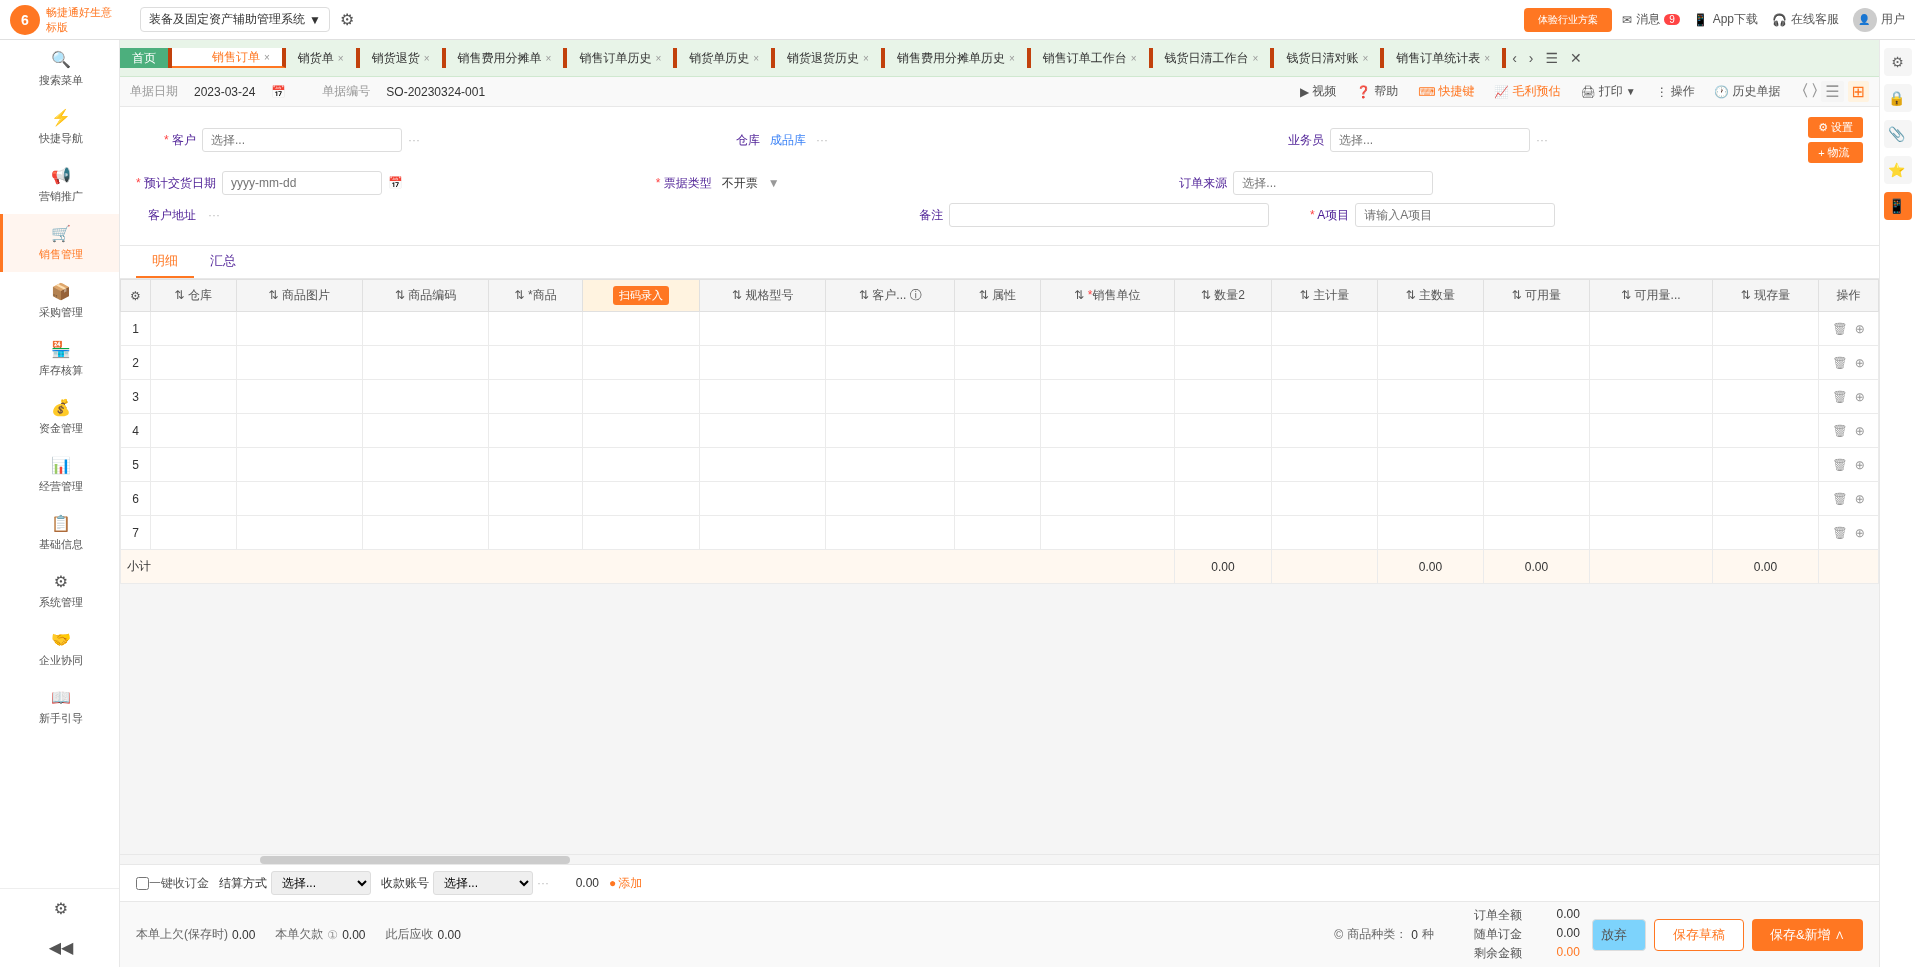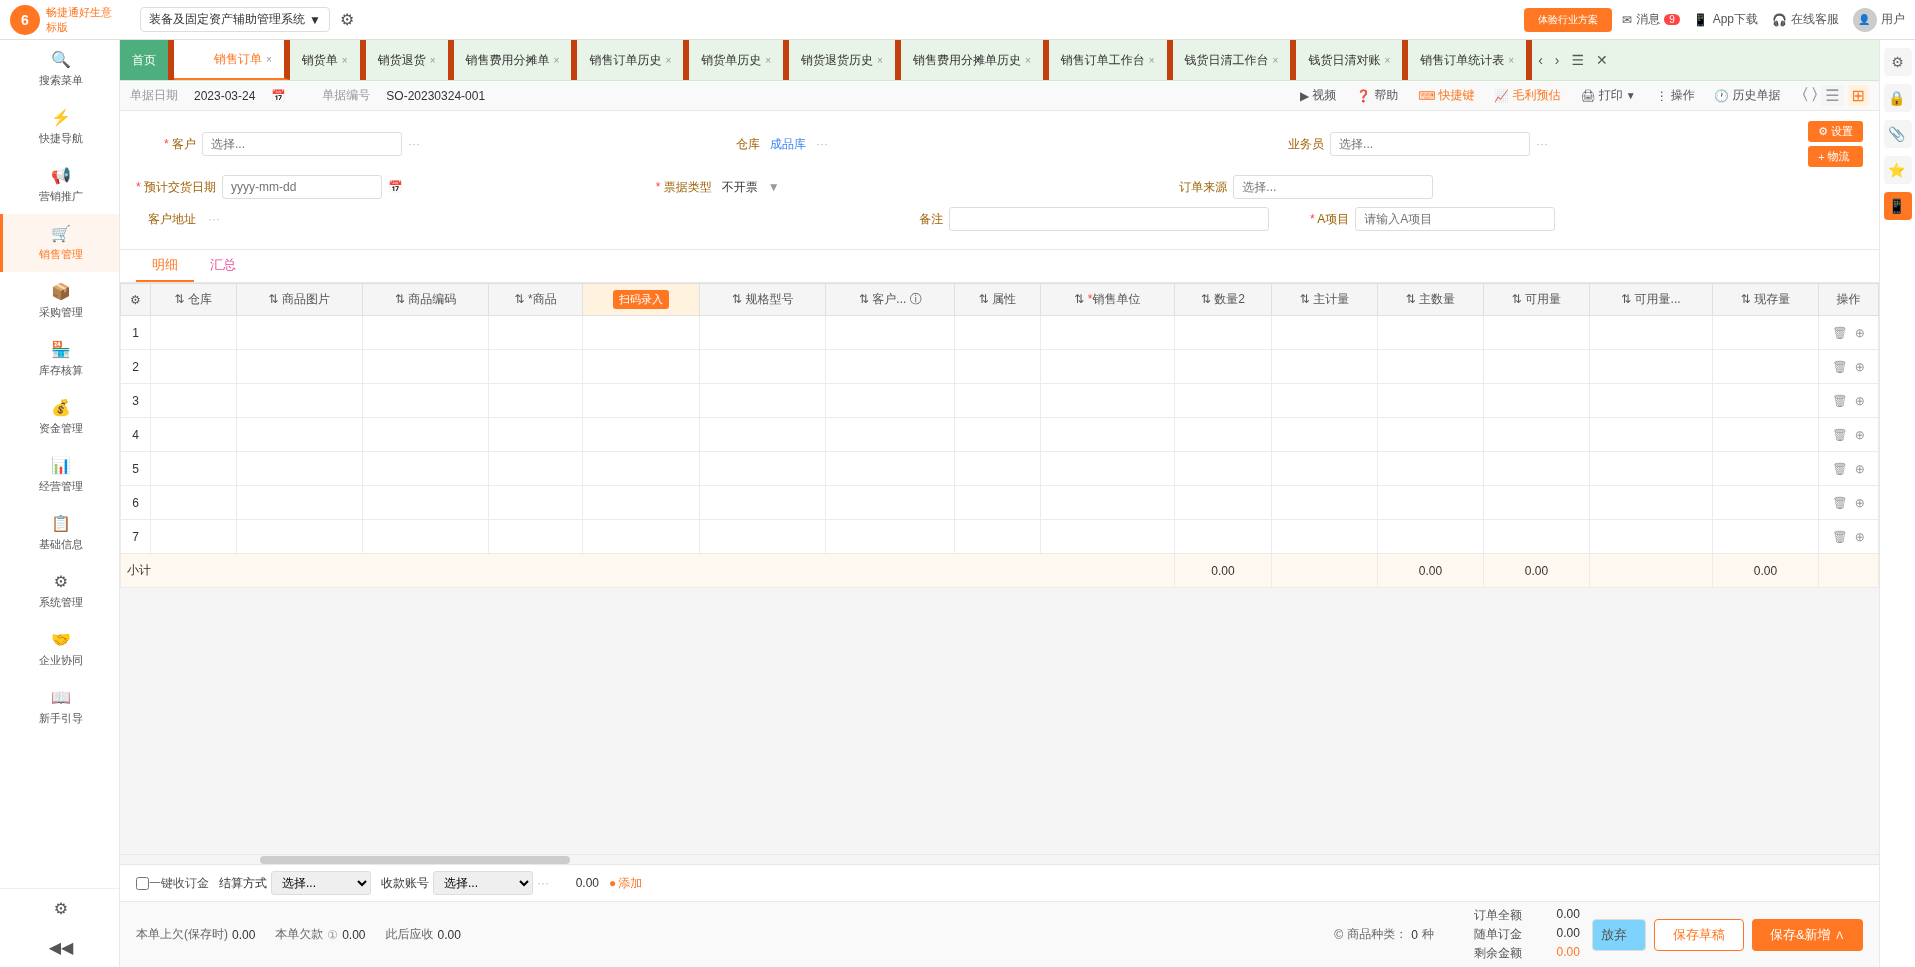--- a/index.html
+++ b/index.html
@@ -67,22 +67,22 @@
 
     
     .tab-bar {
       display: flex; align-items: center; background: #e8f4e8;
       border-bottom: 1px solid #d0e8d0; overflow-x: auto; min-height: 36px;
       flex-shrink: 0;
     }
     .tab-bar::-webkit-scrollbar { height: 3px; }
     .tab-item {
       display: flex; align-items: center; gap: 4px;
-      padding: 0 12px; height: 40px; cursor: pointer; white-space: nowrap;
-      font-size: 12px; color: #333; border-right: 6px solid #c2410c;
+      padding: 0 12px; height: 20px; cursor: pointer; white-space: nowrap;
+      font-size: 12px; color: #333; border-right: 4px solid #c2410c;
       flex-shrink: 0;
     }
     .tab-item.active { background: #fff; color: #ff7722; border-bottom: 2px solid #ff7722; padding-left: 40px; }
     .tab-item.home { background: #4caf7d; color: #fff; }
     .tab-close { font-size: 10px; color: #999; cursor: pointer; }
     .tab-nav-btn {
       padding: 0 6px; height: 36px; cursor: pointer; border: none;
       background: #e8f4e8; font-size: 14px; color: #555; flex-shrink: 0;
     }
 
@@ -104,37 +104,37 @@
 
     
     .form-area {
       padding: 10px 16px; background: #fff; border-bottom: 1px solid #e8e8e8;
       flex-shrink: 0;
     }
     .form-row { display: flex; align-items: center; gap: 0; margin-bottom: 8px; }
     .form-field {
       display: flex; align-items: center; gap: 6px; flex: 1;
     }
-    .form-label { color: #a16207; white-space: nowrap; min-width: 60px; text-align: right; }
+    .form-label { color: #4c1d95; white-space: nowrap; min-width: 60px; text-align: right; }
     .form-label.required::before { content: '* '; color: #ff4444; }
     .form-input {
       flex: 1; border: 1px solid #ddd; border-radius: 3px;
       padding: 4px 8px; font-size: 12px; color: #333; background: #fff;
       min-width: 0;
     }
     .form-input-dots { color: #bbb; cursor: pointer; }
     .form-divider { width: 20px; }
 
     
     .detail-tabs {
       display: flex; align-items: center; border-bottom: 1px solid #e8e8e8;
       padding: 0 16px; background: #fff; flex-shrink: 0;
     }
     .detail-tab {
-      padding: 6px 16px; cursor: pointer; font-size: 13px; color: #ec4899;
+      padding: 6px 16px; cursor: pointer; font-size: 13px; color: #4c1d95;
       border-bottom: 2px solid transparent;
     }
     .detail-tab.active { color: #ff7722; border-bottom-color: #ff7722; font-weight: 500; }
 
     
     .table-wrapper { flex: 1; overflow: auto; position: relative; }
     .data-table {
       width: 100%; border-collapse: collapse; font-size: 12px;
       min-width: 1300px;
     }

